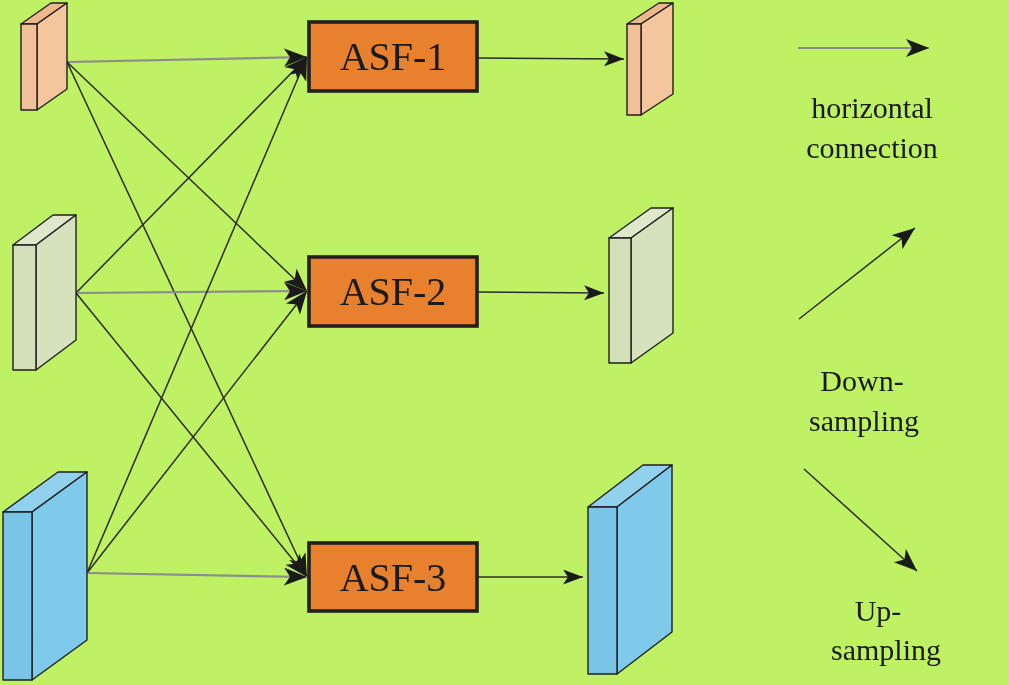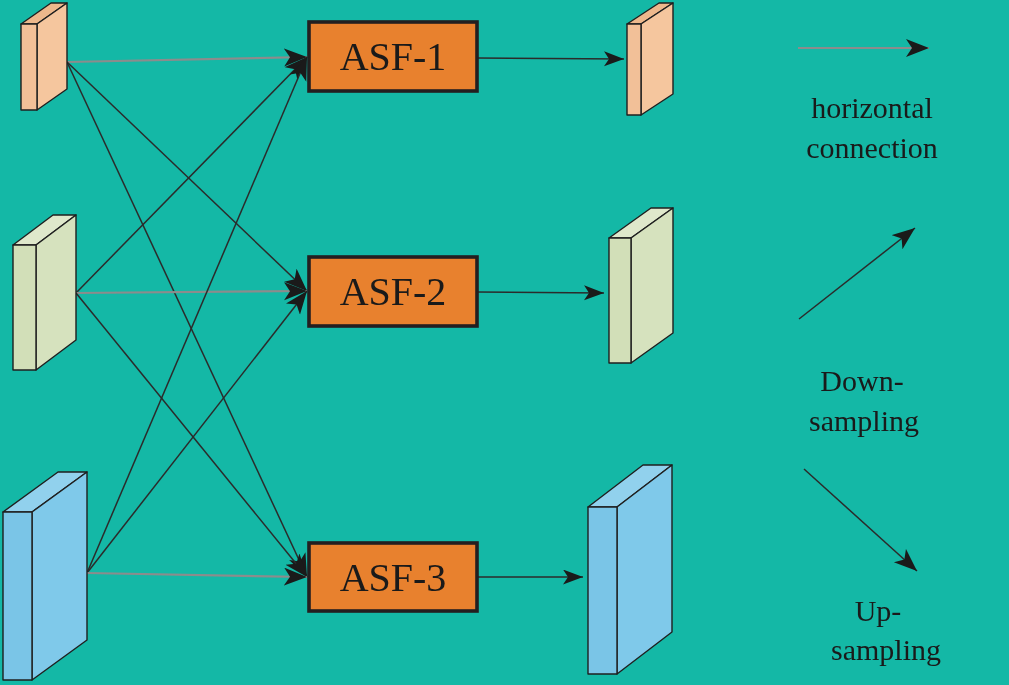--- a/index.html
+++ b/index.html
@@ -1,16 +1,16 @@
 <!DOCTYPE html>
 <html><head>
 <meta charset="utf-8">
 <style>
   html,body{margin:0;padding:0;background:#ffffff;}
-  .stage{position:relative;width:1009px;height:685px;background:#14b8a6;overflow:hidden;
+  .stage{position:relative;width:1009px;height:685px;background:#bef264;overflow:hidden;
          font-family:"Liberation Serif","DejaVu Serif",serif;}
   svg{display:block;}
   .slab polygon{stroke:#1f1f1f;stroke-width:1.4;stroke-linejoin:round;}
   .cl{stroke-width:1.5;fill:none;}
   .cl-gray{stroke-width:2.2;fill:none;}
   .blk{stroke:#231F20;stroke-width:3.6;}
   .blk-label{font-size:40px;fill:#1a1a1a;text-anchor:middle;
              font-family:"Liberation Serif","DejaVu Serif",serif;}
   .lg-label{font-size:30px;fill:#1a1a1a;text-anchor:middle;
             font-family:"Liberation Serif","DejaVu Serif",serif;}

